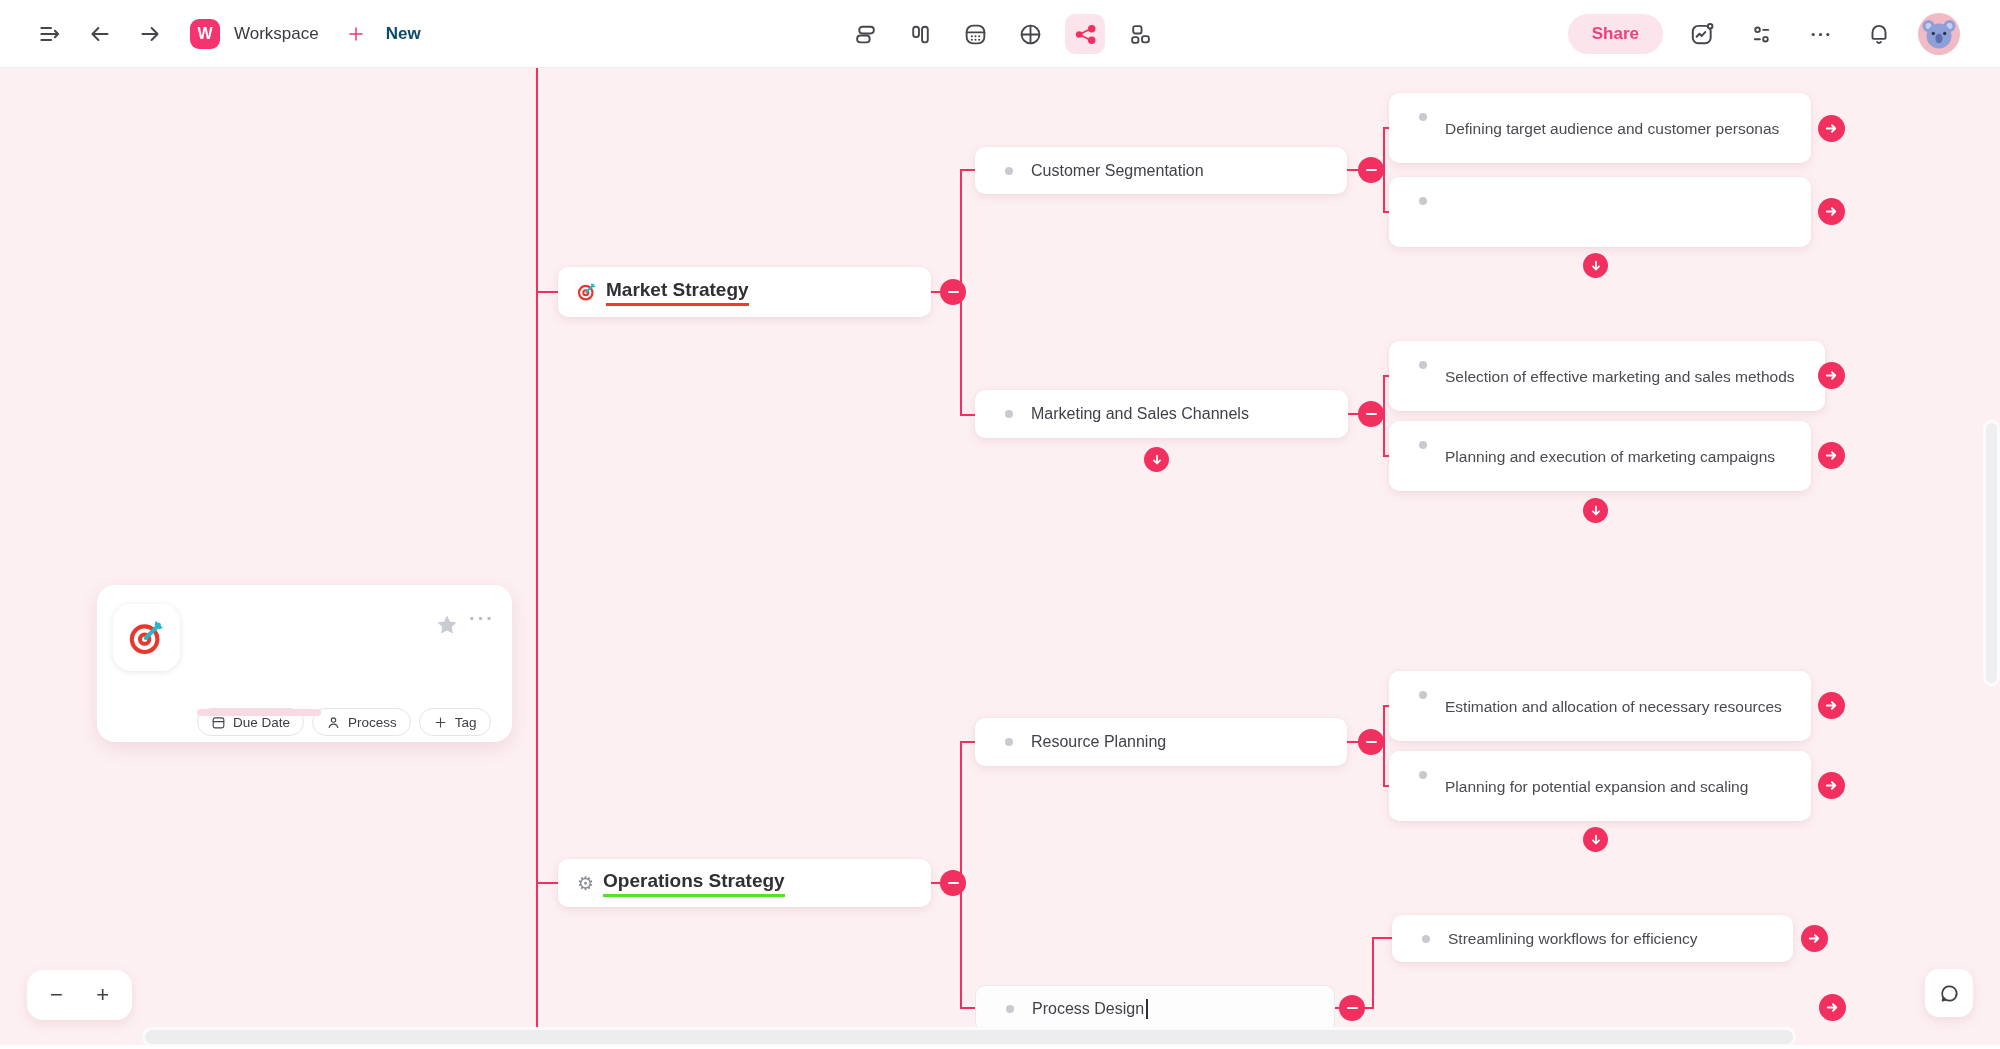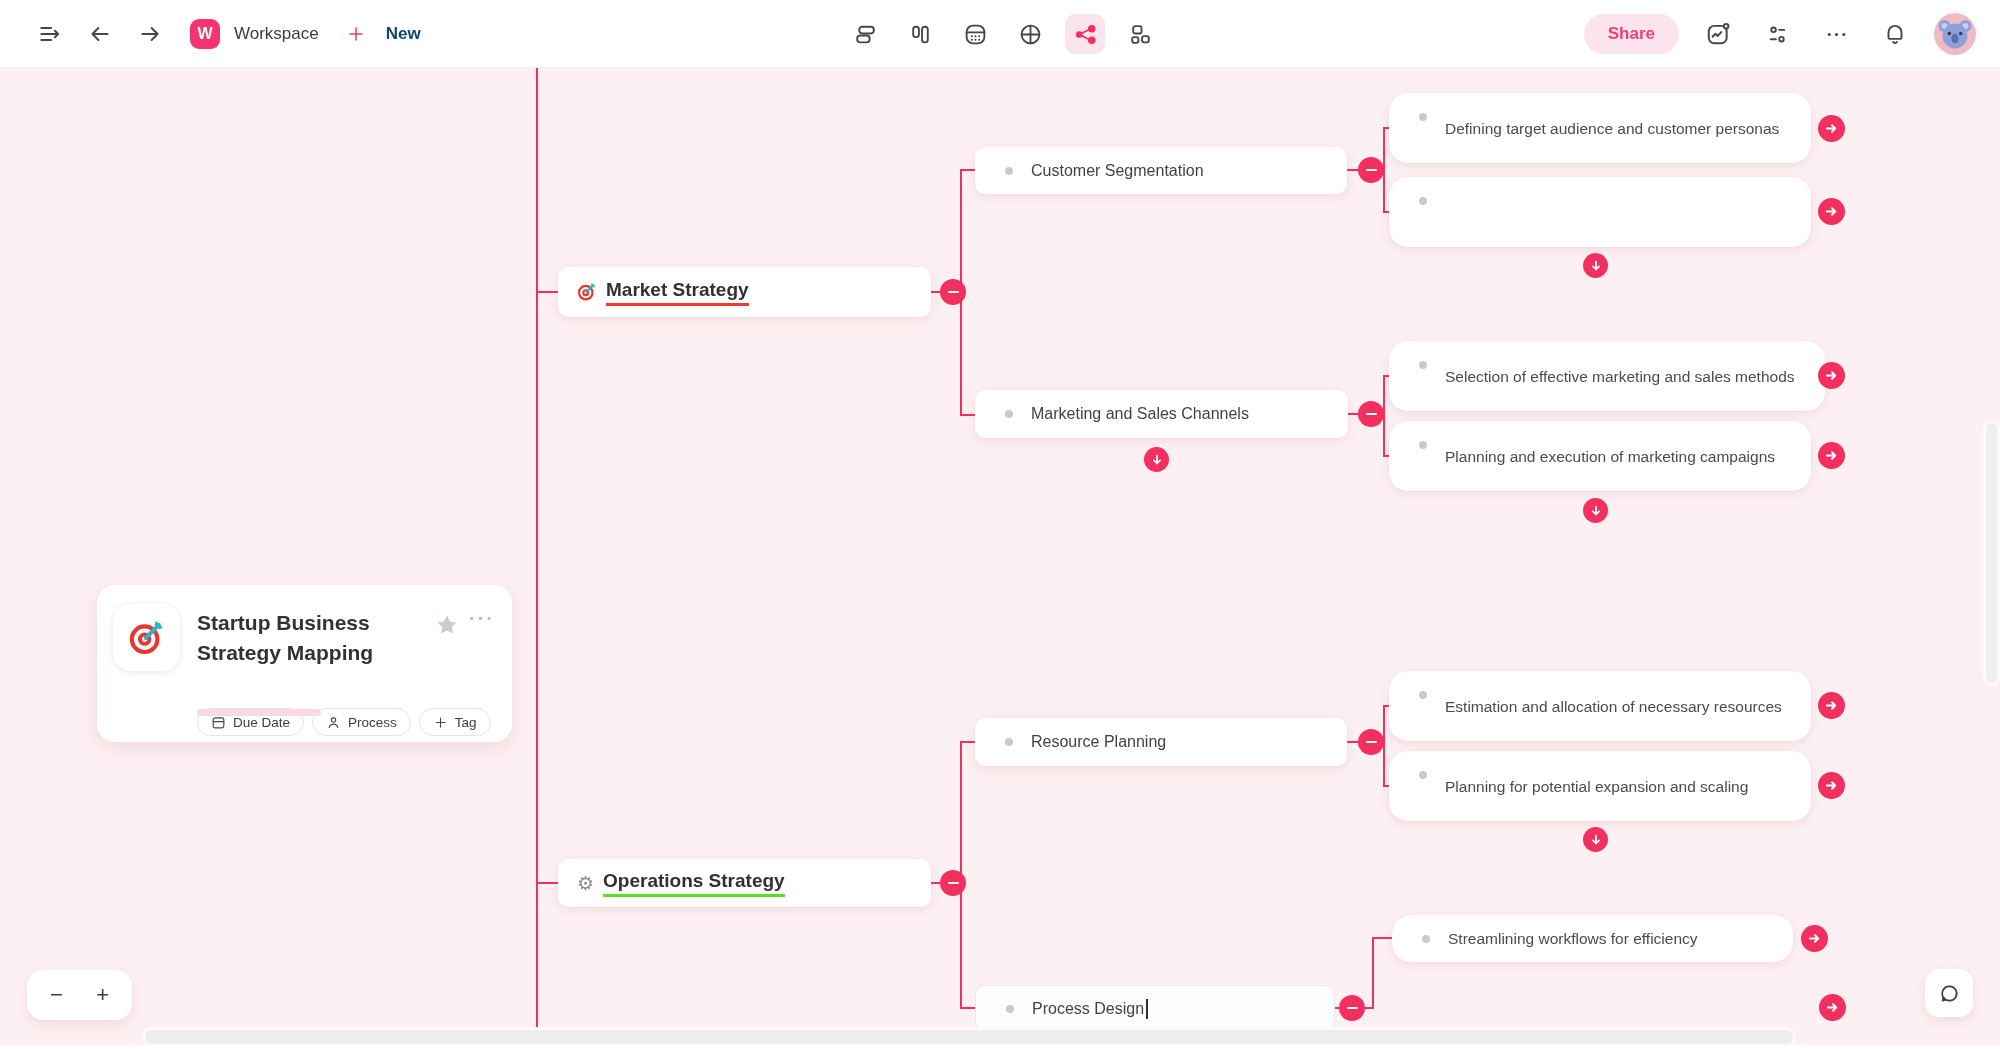--- a/index.html
+++ b/index.html
@@ -3,21 +3,21 @@
 <meta charset="utf-8">
 <style>
   * { box-sizing: border-box; margin: 0; padding: 0; }
   html,body { width:2000px; height:1049px; overflow:hidden; }
   body { font-family:"Liberation Sans","DejaVu Sans",sans-serif; background:#fdf0f2; position:relative; color:#46474e; }
 
   
   .topbar { position:absolute; inset:0 0 auto 0; height:68px; background:#fff; border-bottom:1px solid #efeff1; z-index:60; }
   .tb-left { position:absolute; left:30px; top:0; height:68px; display:flex; align-items:center; gap:20px; }
   .tb-center { position:absolute; left:845px; top:0; height:68px; display:flex; align-items:center; gap:15px; }
-  .tb-right { position:absolute; right:24px; top:0; height:68px; display:flex; align-items:center; gap:19px; }
+  .tb-right { position:absolute; right:40px; top:0; height:68px; display:flex; align-items:center; gap:19px; }
   .icon-btn { width:40px; height:40px; display:flex; align-items:center; justify-content:center; border-radius:10px; cursor:pointer; }
   .icon-btn.active { background:#fce4ec; }
   .icon-btn svg { display:block; }
   .w-badge { width:30px; height:30px; border-radius:9px; background:#f5346f; color:#fff; font-weight:bold; font-size:16px; display:flex; align-items:center; justify-content:center; }
   .ws-name { font-size:17px; font-weight:400; color:#3a3b40; margin-left:-6px;text-align:right; }
   .new-btn { display:flex; align-items:center; gap:21px; color:#0c4a6e; font-size:17px; font-weight:600; margin-left:8px; cursor:pointer; }
   .share-btn { height:40px; padding:0 24px; background:#fce4ec; color:#f0407c; border:none; border-radius:20px; font-size:17px; font-weight:600; font-family:inherit; cursor:pointer; }
   .avatar { width:42px; height:42px; border-radius:50%; background:#f2bac4; display:flex; align-items:center; justify-content:center; overflow:hidden; cursor:pointer; }
 
   
@@ -25,21 +25,21 @@
   .line { position:absolute; background:#f2305f; z-index:1; }
   .card { position:absolute; background:#fff; border-radius:10px; box-shadow:0 3px 10px rgba(177,99,117,.14),0 0 0 .5px rgba(180,120,130,.05); z-index:2; }
 
   .branch-card { display:flex; align-items:center; padding-left:19px; gap:9px; }
   .branch-label { font-size:19px; font-weight:bold; color:#2f3033; padding-bottom:2px; border-bottom:3px solid transparent; }
   .u-red  { border-bottom-color:#f43b2f; }
   .u-green{ border-bottom-color:#57df2d; }
 
   .node-card { font-size:16px; color:#414249; display:flex; align-items:center; padding-left:56px; }
   .node-dot { position:absolute; left:30px; top:50%; margin-top:-4px; width:8px; height:8px; border-radius:50%; background:#c9c9cf; }
-  .leaf-card { font-size:15.5px; line-height:23px; color:#4a4b52; padding:11px 26px 11px 56px; display:flex; align-items:center;border-radius:19px; }
+  .leaf-card { font-size:15.5px; line-height:23px; color:#4a4b52; padding:11px 26px 11px 56px; display:flex; align-items:center; }
   .leaf-dot { position:absolute; left:30px; top:20px; width:8px; height:8px; border-radius:50%; background:#c9c9cf; }
   .leaf-dot.center { top:50%; margin-top:-4px; }
 
   .circ { position:absolute; border-radius:50%; background:#f2305f; display:flex; align-items:center; justify-content:center; z-index:3; cursor:pointer; }
   .circ-minus { width:26px; height:26px; }
   .circ-minus i { display:block; width:11px; height:2.6px; border-radius:2px; background:#fff; }
   .circ-arrow { width:27px; height:27px; }
   .circ-down  { width:25px; height:25px; }
 
   .caret { display:inline-block; width:2px; height:20px; background:#2f3033; margin-left:2px; vertical-align:-4px; }
@@ -378,21 +378,20 @@
   <div class="doc-icon">
     <svg width="38" height="38" viewBox="0 0 32 32">
         <circle cx="14" cy="17" r="12.5" fill="#e8382e"></circle>
         <circle cx="14" cy="17" r="9" fill="#fff"></circle>
         <circle cx="14" cy="17" r="5.6" fill="#e8382e"></circle>
         <circle cx="14" cy="17" r="2.2" fill="#fff"></circle>
         <path d="M15 16 26 5" stroke="#29b6c6" stroke-width="3.4" stroke-linecap="round"></path>
         <path d="M23.5 1.5l6 6-3.4 1.2-3.8-3.8z" fill="#29b6c6"></path>
       </svg>
   </div>
-  <div class="doc-title">Startup Business Strategy Mapping</div>
   <span class="doc-star">
     <svg width="24" height="24" viewBox="0 0 24 24" fill="#c8ccd2">
         <path d="M12 2.5l2.9 6 6.6.9-4.8 4.6 1.2 6.5L12 17.4l-5.9 3.1 1.2-6.5L2.5 9.4l6.6-.9z"></path>
       </svg>
   </span>
   <span class="doc-more">···</span>
   <div class="chips">
     <span class="chip">
       <svg class="stroke" width="15" height="15" viewBox="0 0 24 24">
           <rect x="3.5" y="4.5" width="17" height="16" rx="3"></rect>

